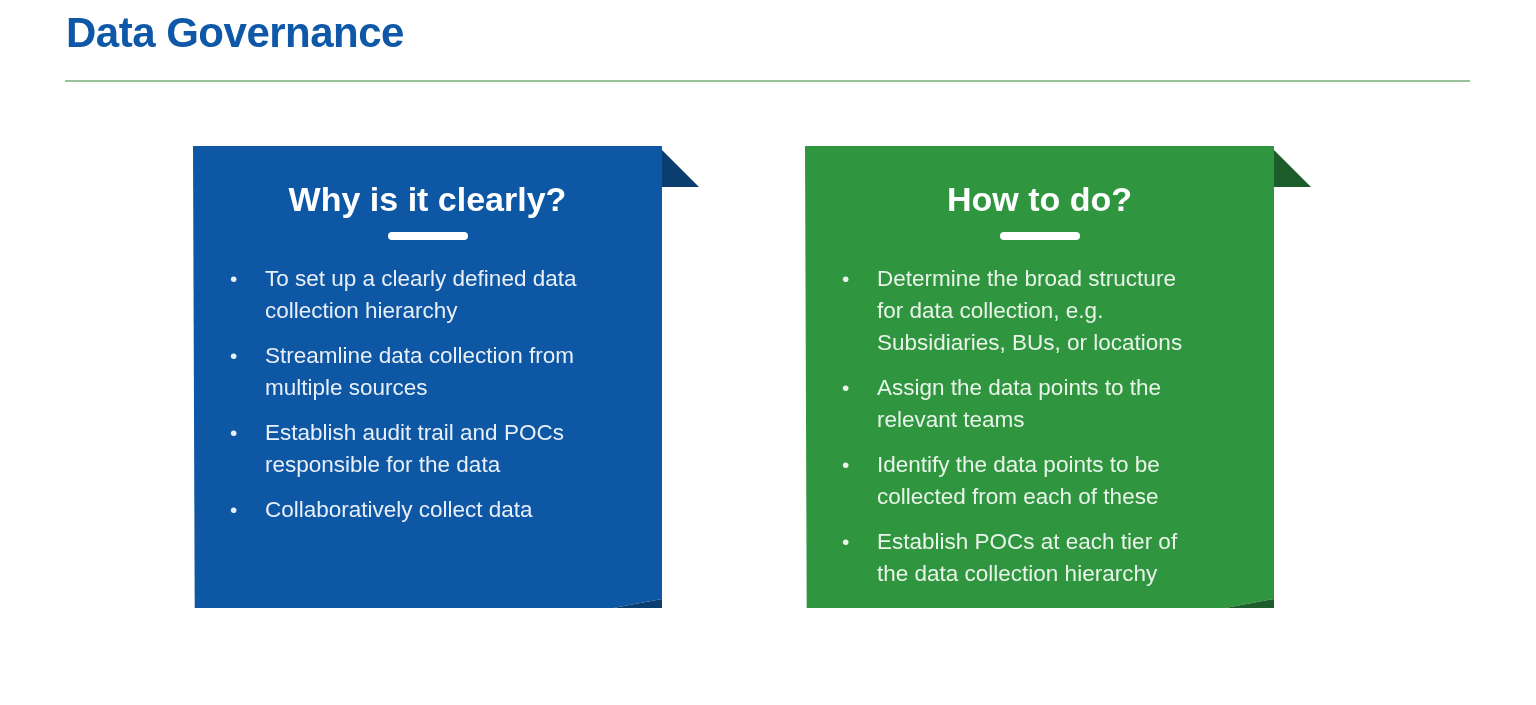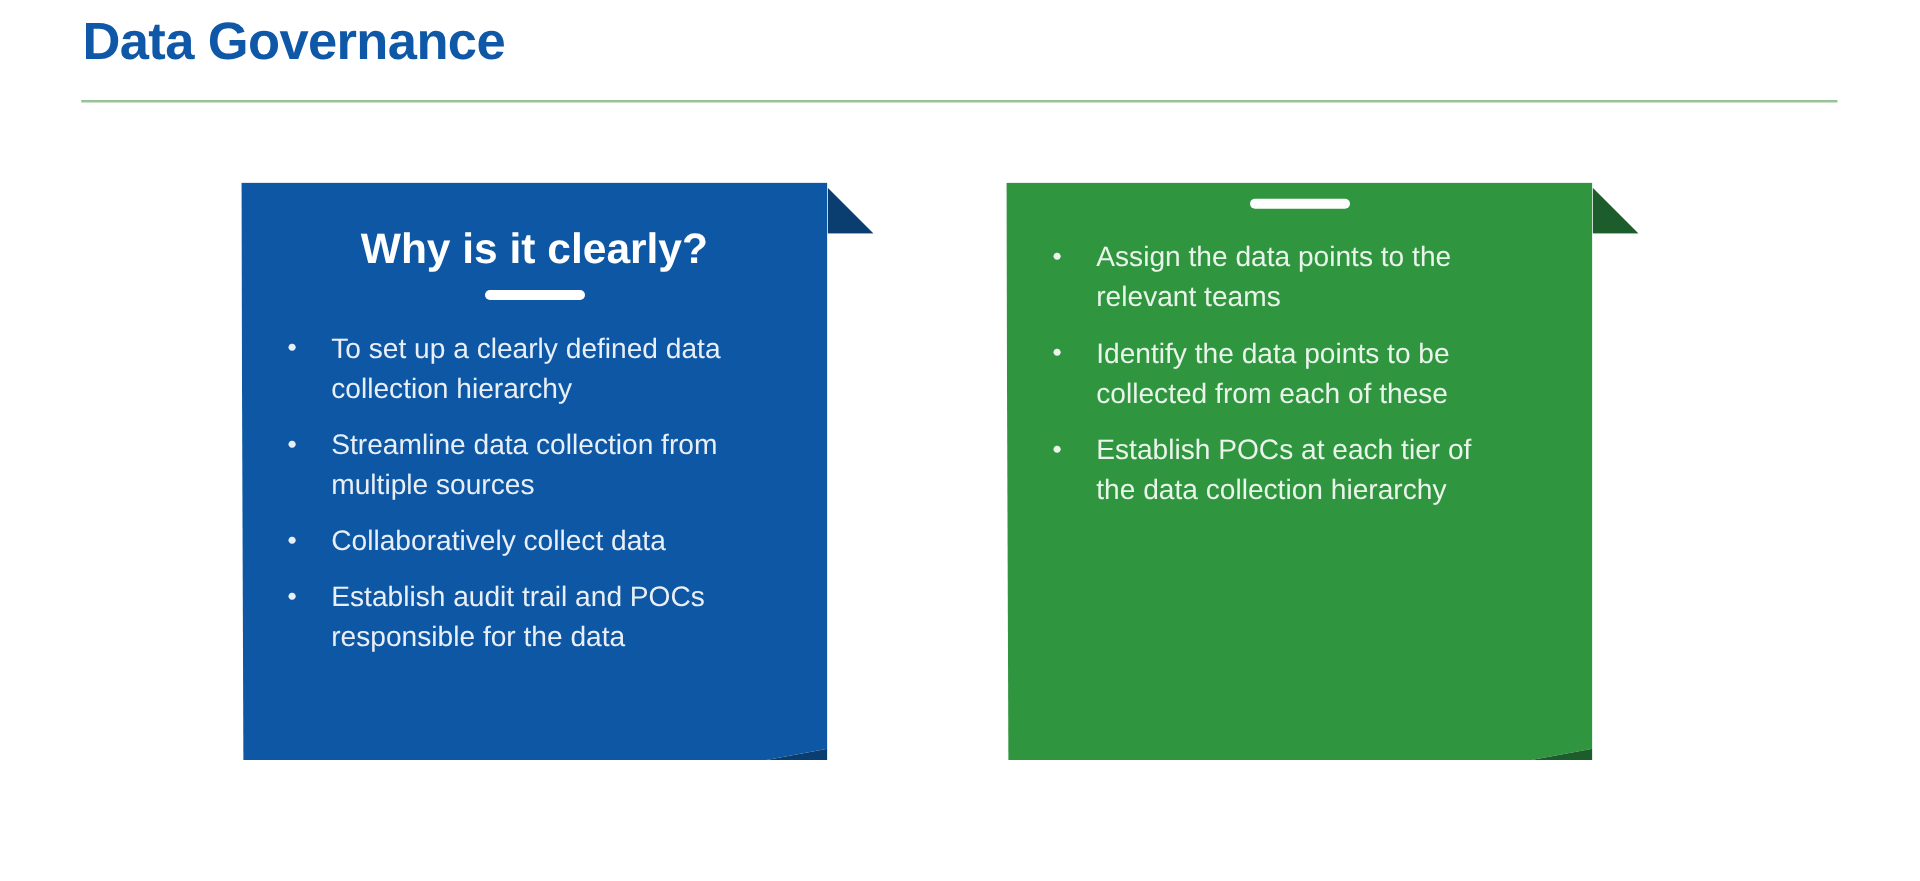--- a/index.html
+++ b/index.html
@@ -87,34 +87,38 @@
     <div class="card-wedge" style="background-color: rgb(11, 62, 112);"></div>
     <div class="card-foldtab" style="background-color: rgb(11, 62, 112);"></div>
     <div class="card-content">
       <h2 class="card-title">Why is it clearly?</h2>
       <div class="card-underline"></div>
       <ul class="card-list">
         <li>To set up a clearly defined data
 collection hierarchy</li>
         <li>Streamline data collection from
 multiple sources</li>
-        <li>Collaboratively collect data</li>
         <li>Establish audit trail and POCs
 responsible for the data</li>
+        <li>Collaboratively collect data</li>
       </ul>
     </div>
   </section>
 
   <section class="card card-green">
     <div class="card-bg" style="background-color: rgb(48, 149, 63);"></div>
     <div class="card-wedge" style="background-color: rgb(29, 92, 43);"></div>
     <div class="card-foldtab" style="background-color: rgb(29, 92, 43);"></div>
     <div class="card-content">
+      <h2 class="card-title">How to do?</h2>
       <div class="card-underline"></div>
       <ul class="card-list">
+        <li>Determine the broad structure
+for data collection, e.g.
+Subsidiaries, BUs, or locations</li>
         <li>Assign the data points to the
 relevant teams</li>
         <li>Identify the data points to be
 collected from each of these</li>
         <li>Establish POCs at each tier of
 the data collection hierarchy</li>
       </ul>
     </div>
   </section>
 

